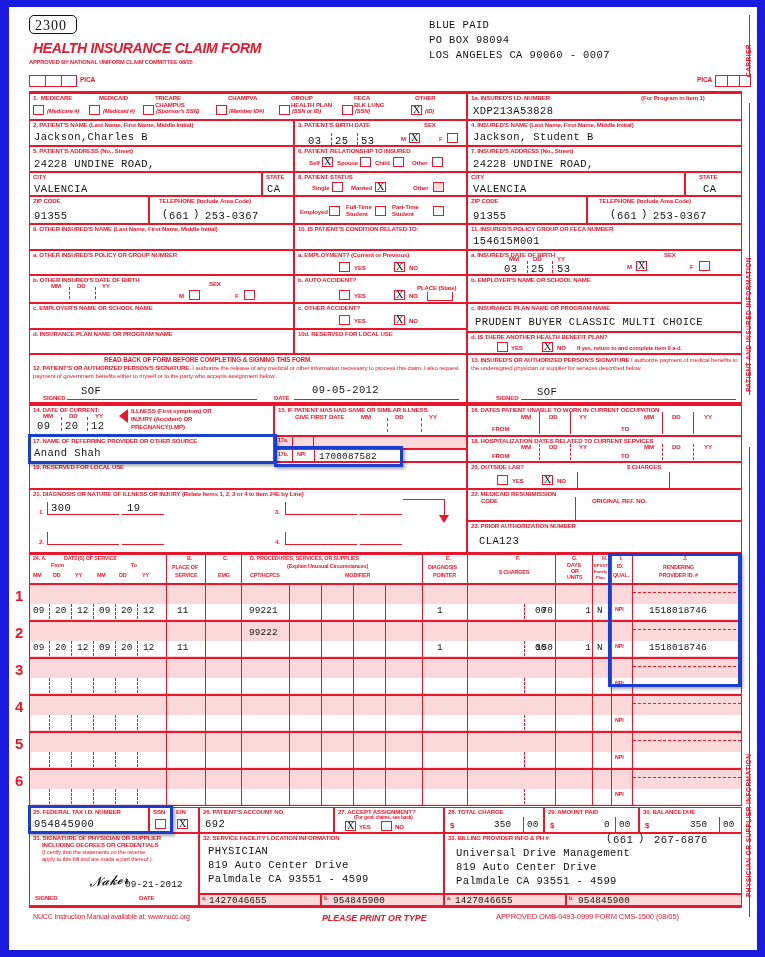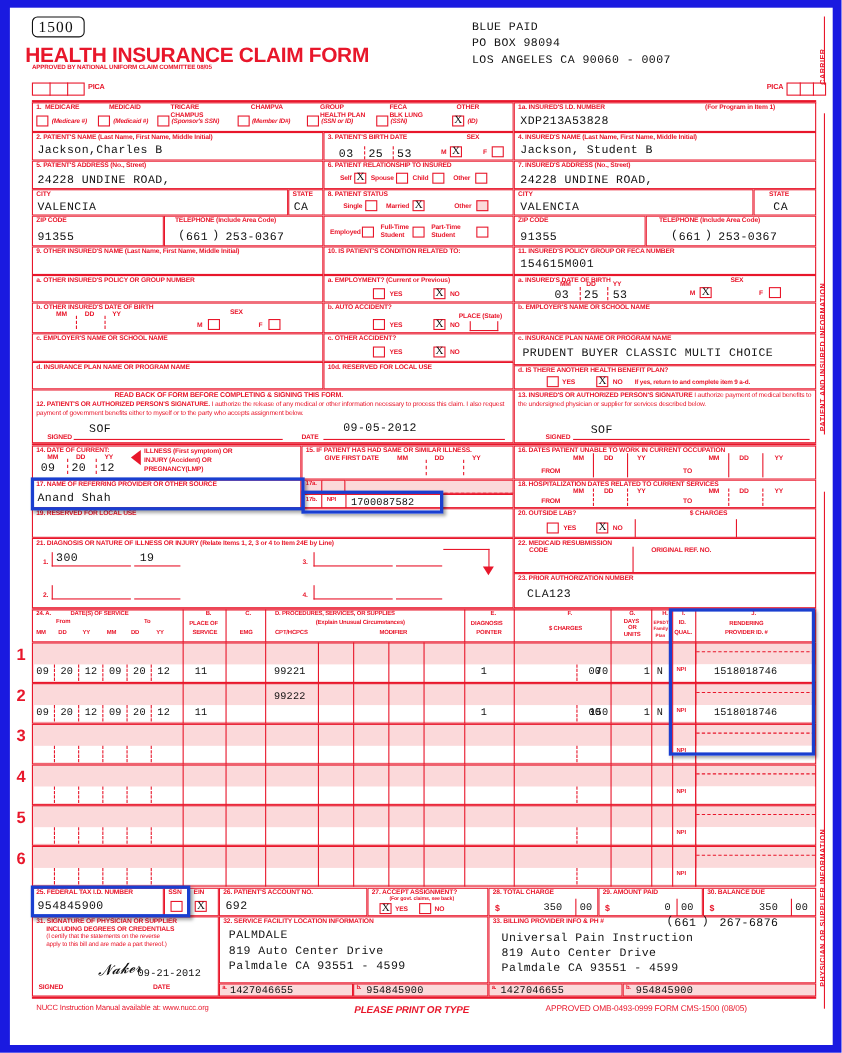--- a/index.html
+++ b/index.html
@@ -34,23 +34,23 @@
   .sidebar { position:absolute; color:#e8172b; font-size:6.6px; font-weight:bold; letter-spacing:0.4px;
              writing-mode:vertical-rl; transform:rotate(180deg); white-space:nowrap; }
 </style>
 </head>
 <body>
 
 <div id="page">
 <div id="sheet">
 
   <div class="abs" style="left:20px;top:8px;width:48px;height:19px;border:1.3px solid #111;border-radius:5px;background:#fff;">
-    <div class="abs" style="left:5px;top:2px;font-family:'Liberation Serif',serif;font-size:14px;color:#111;letter-spacing:1px;">1500</div>
+    <div class="abs" style="left:5px;top:2px;font-family:'Liberation Serif',serif;font-size:14px;color:#111;letter-spacing:1px;">2300</div>
   </div>
-  <div class="abs" style="left:14px;top:33px;font-size:19px;font-weight:bold;color:#e8172b;letter-spacing:-0.3px;">HEALTH INSURANCE CLAIM FORM</div>
+  <div class="abs" style="left:24px;top:33px;font-size:14px;font-weight:bold;color:#e8172b;letter-spacing:-0.3px;font-style:italic;">HEALTH INSURANCE CLAIM FORM</div>
   <div class="abs lbl-sm" style="left:20px;top:52px;font-size:5.7px;">APPROVED BY NATIONAL UNIFORM CLAIM COMMITTEE 08/05</div>
 
   <div class="abs val" style="left:420px;top:12px;">BLUE PAID</div>
   <div class="abs val" style="left:420px;top:27px;">PO BOX 98094</div>
   <div class="abs val" style="left:420px;top:42px;">LOS ANGELES CA 90060 - 0007</div>
 
   <div class="abs" style="left:20px;top:68px;width:48px;height:12px;border:1px solid #e8172b;"></div>
   <div class="ln" style="left:36px;top:68px;width:1px;height:12px;"></div>
   <div class="ln" style="left:52px;top:68px;width:1px;height:12px;"></div>
   <div class="abs lbl" style="left:71px;top:69px;font-size:6.6px;">PICA</div>
@@ -751,37 +751,37 @@
   <div class="abs lbl" style="left:33px;top:835px;">INCLUDING DEGREES OR CREDENTIALS</div>
   <div class="abs lbl" style="left:33px;top:842px;font-weight:normal;font-size:5.8px;">(I certify that the statements on the reverse</div>
   <div class="abs lbl" style="left:33px;top:849px;font-weight:normal;font-size:5.8px;">apply to this bill and are made a part thereof.)</div>
   <div class="abs" style="left:80px;top:866px;font-family:'Liberation Serif',serif;font-size:13px;font-style:italic;color:#111;transform:rotate(-5deg);">𝓝𝓪𝓴𝓮𝓻</div>
   <div class="abs val-s" style="left:116px;top:872px;">09-21-2012</div>
   <div class="abs lbl" style="left:26px;top:888px;">SIGNED</div>
   <div class="abs lbl" style="left:130px;top:888px;">DATE</div>
 
   <div class="bx" style="left:190px;top:826px;width:245px;height:61px;"></div>
   <div class="abs lbl" style="left:194px;top:828px;">32. SERVICE FACILITY LOCATION INFORMATION</div>
-  <div class="abs val" style="left:199px;top:838px;">PALMDALE</div>
+  <div class="abs val" style="left:199px;top:838px;">PHYSICIAN</div>
   <div class="abs val" style="left:199px;top:852px;">819 Auto Center Drive</div>
   <div class="abs val" style="left:199px;top:866px;">Palmdale CA 93551 - 4599</div>
   <div class="bx pk" style="left:190px;top:887px;width:122px;height:12px;background:#fbd9da;"></div>
   <div class="abs lbl-sm" style="left:193px;top:889px;">a.</div>
   <div class="abs val-s" style="left:200px;top:888px;">1427046655</div>
   <div class="bx pk" style="left:312px;top:887px;width:123px;height:12px;background:#fbd9da;"></div>
   <div class="abs lbl-sm" style="left:315px;top:889px;">b.</div>
   <div class="abs val-s" style="left:324px;top:888px;">954845900</div>
 
   <div class="bx" style="left:435px;top:826px;width:298px;height:61px;"></div>
   <div class="abs lbl" style="left:439px;top:828px;">33. BILLING PROVIDER INFO &amp; PH #</div>
   <div class="abs val" style="left:597px;top:825px;">(</div>
   <div class="abs val" style="left:604px;top:827px;">661</div>
   <div class="abs val" style="left:629px;top:825px;">)</div>
   <div class="abs val" style="left:645px;top:827px;">267-6876</div>
-  <div class="abs val" style="left:447px;top:840px;">Universal Pain Instruction</div>
+  <div class="abs val" style="left:447px;top:840px;">Universal Drive Management</div>
   <div class="abs val" style="left:447px;top:854px;">819 Auto Center Drive</div>
   <div class="abs val" style="left:447px;top:868px;">Palmdale CA 93551 - 4599</div>
   <div class="bx pk" style="left:435px;top:887px;width:122px;height:12px;background:#fbd9da;"></div>
   <div class="abs lbl-sm" style="left:438px;top:889px;">a.</div>
   <div class="abs val-s" style="left:446px;top:888px;">1427046655</div>
   <div class="bx pk" style="left:557px;top:887px;width:176px;height:12px;background:#fbd9da;"></div>
   <div class="abs lbl-sm" style="left:560px;top:889px;">b.</div>
   <div class="abs val-s" style="left:569px;top:888px;">954845900</div>
 
   <div class="ln" style="left:20px;top:899px;width:713px;height:2.2px;"></div>

